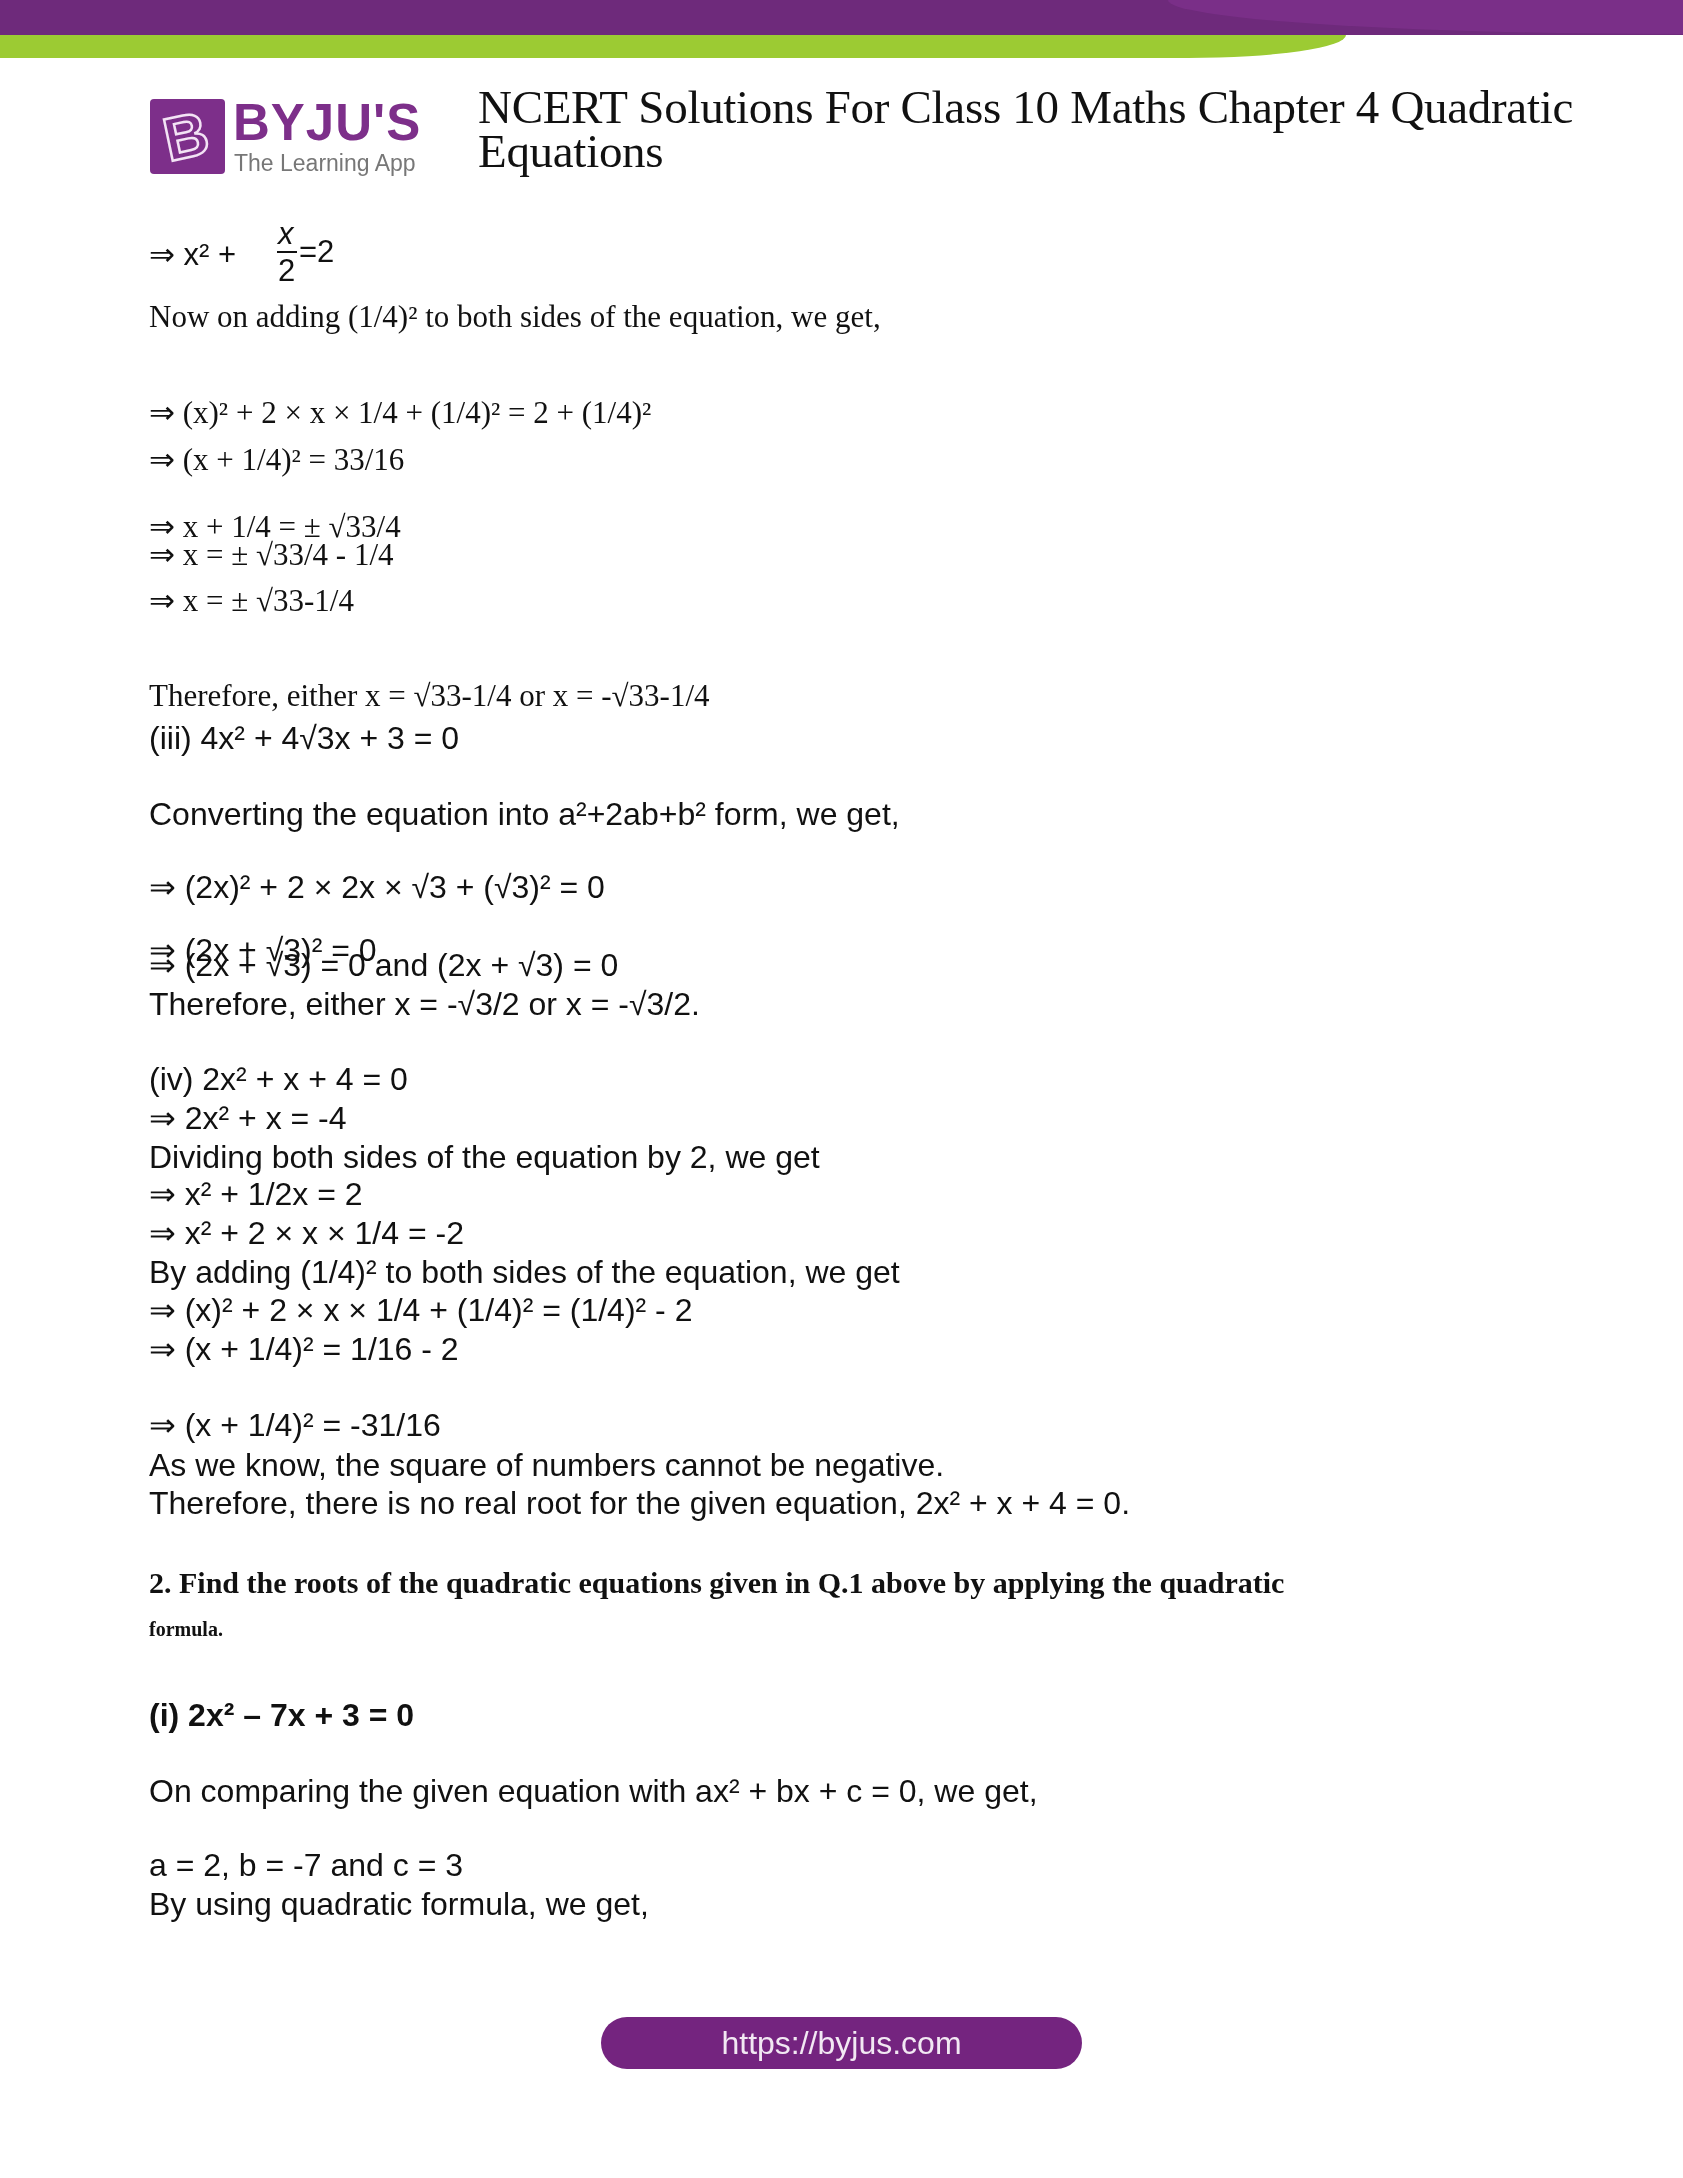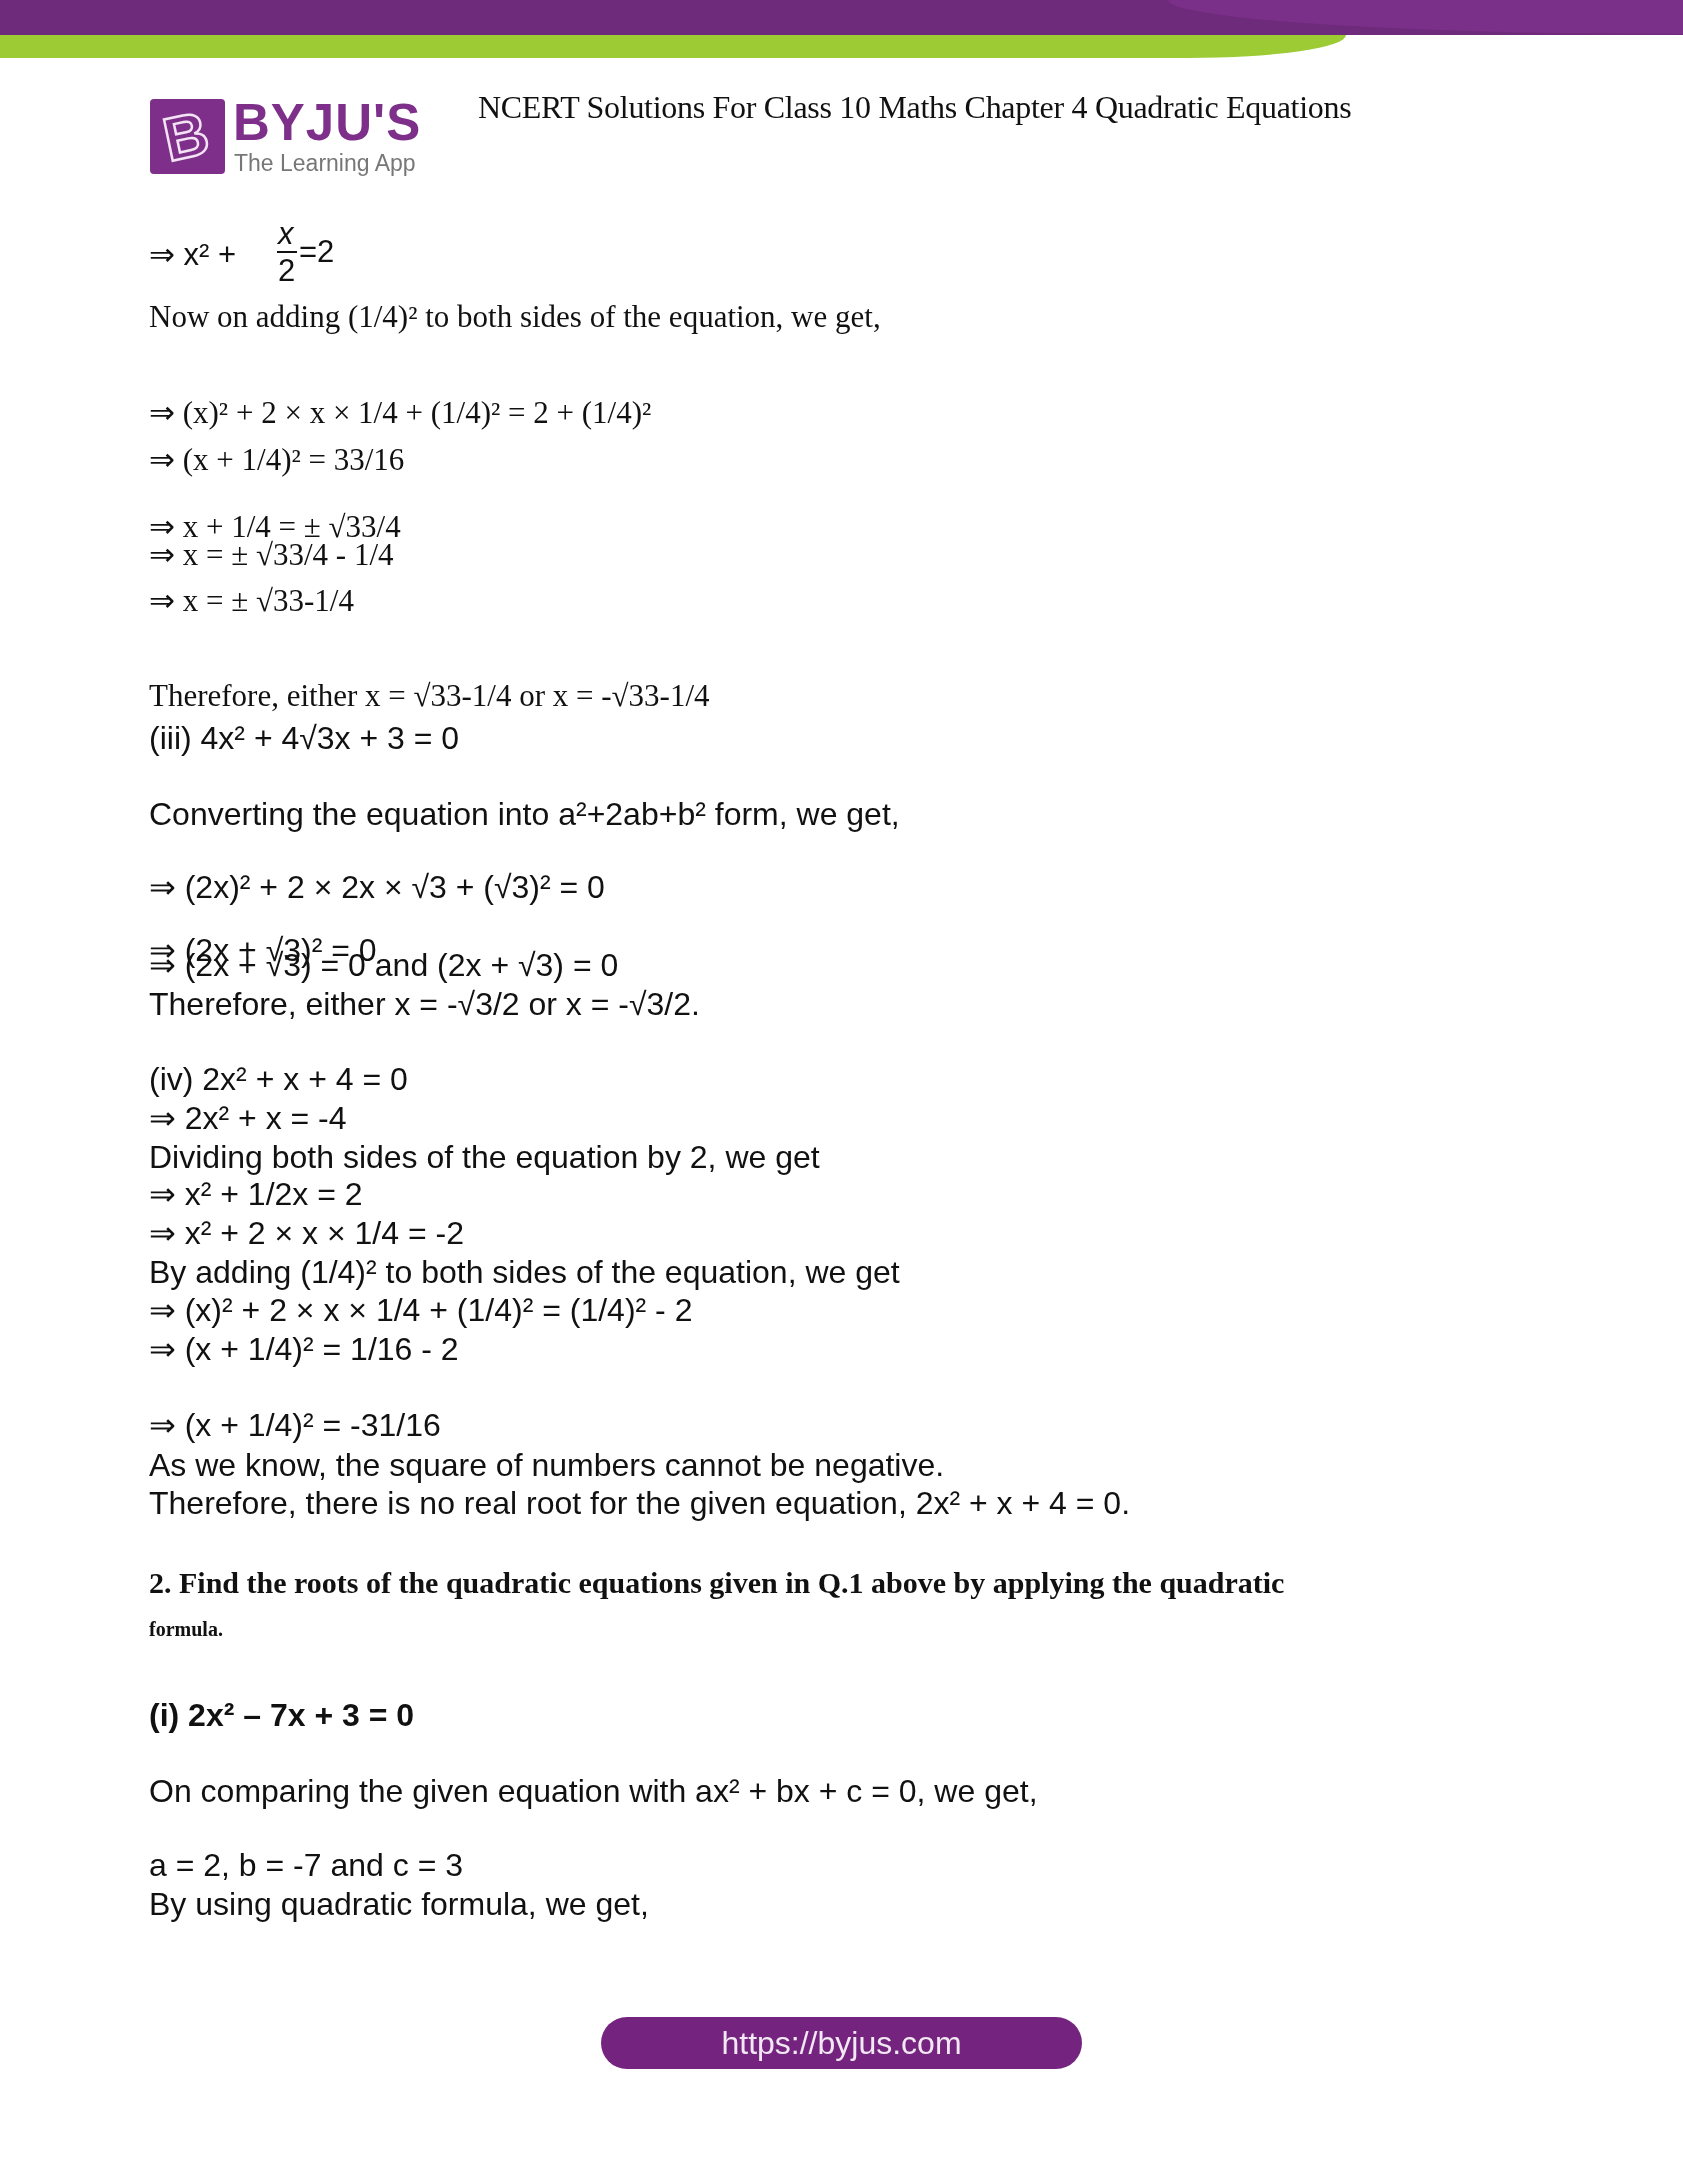--- a/index.html
+++ b/index.html
@@ -30,21 +30,21 @@
   .logo-word {
     position: absolute; left: 83px; top: -6px; font-family: "Liberation Sans", sans-serif;
     font-weight: bold; font-size: 51px; color: #7d2f8a; letter-spacing: 1px; line-height: 59px;
   }
   .logo-tag {
     position: absolute; left: 84px; top: 50px; font-family: "Liberation Sans", sans-serif;
     font-size: 23px; color: #777777; line-height: 28px;
   }
   .doc-title {
     position: absolute; left: 478px; top: 85px; font-family: "Liberation Serif", serif;
-    font-size: 32px; color: #111; line-height: 44px; letter-spacing: -0.3px;
+    font-size: 47px; color: #111; line-height: 44px; letter-spacing: -0.3px;
   }
   .line { position: absolute; left: 149px; white-space: nowrap; line-height: 40px; }
   .sans { font-family: Liberation Serif, serif; font-size: 31px; }
   .serif { font-family: Liberation Sans, sans-serif; font-size: 32px; }
   .bold { font-weight: bold; }
   .frac { position: absolute; font-family: "Liberation Sans", sans-serif; font-size: 31px; }
   .frac-bar { position: absolute; height: 2px; background: #111; }
   .url-pill {
     position: absolute; left: 601px; top: 2017px; width: 481px; height: 52px;
     background: #74247f; border-radius: 27px; color: #f2e8f3;

